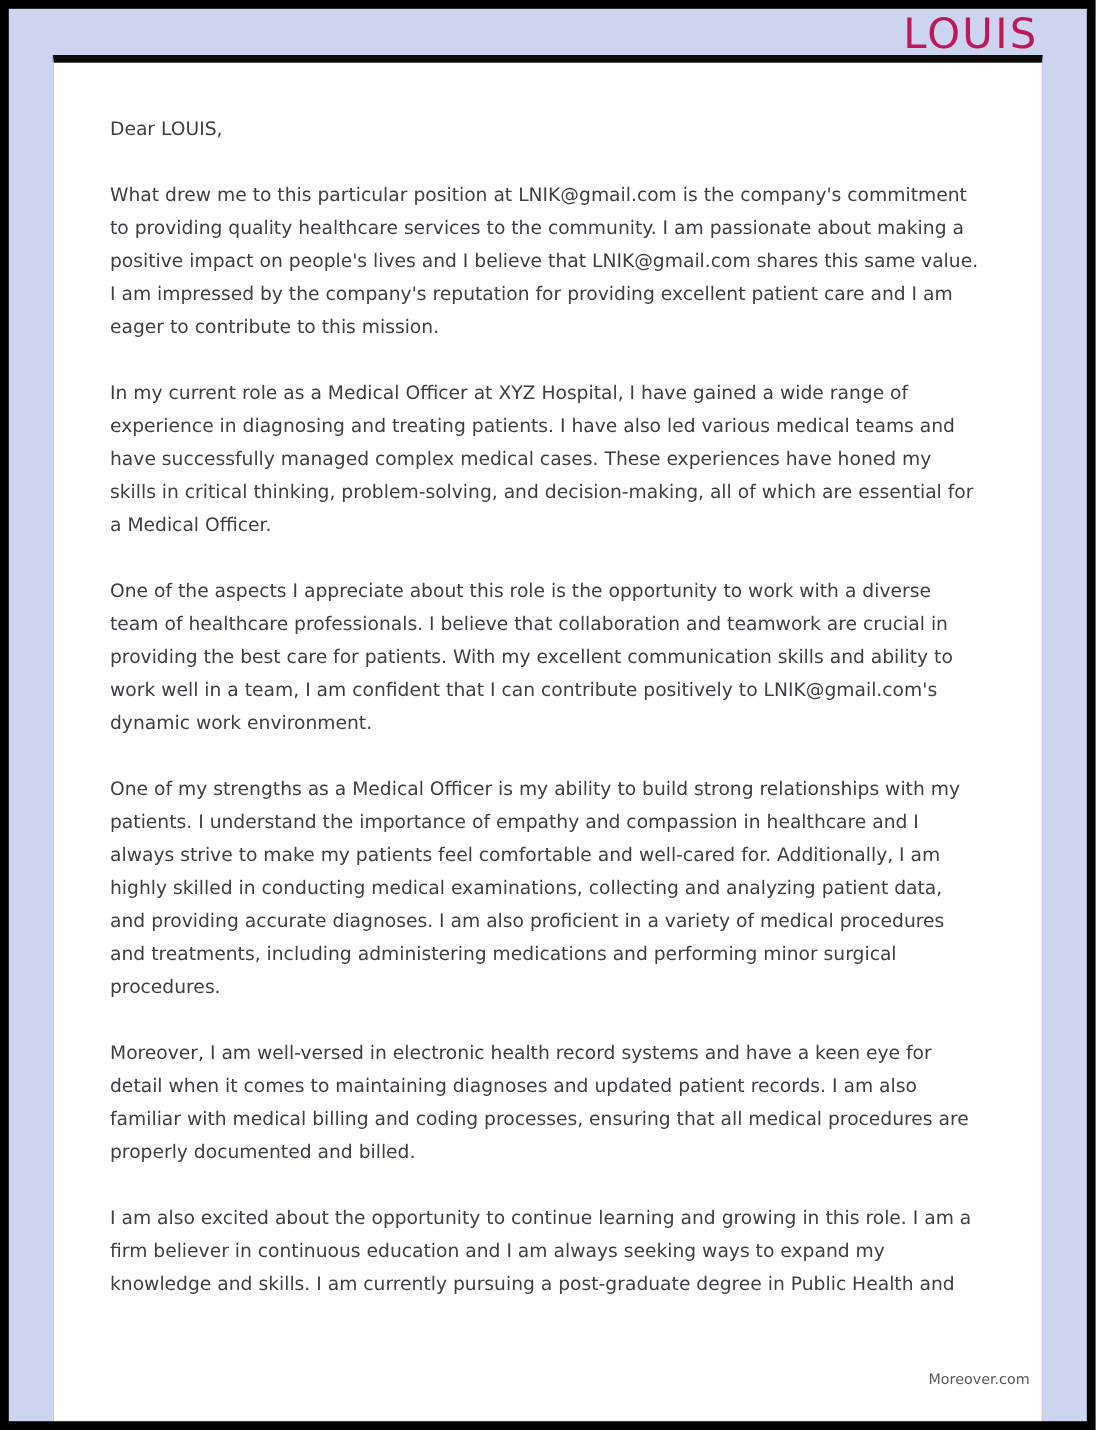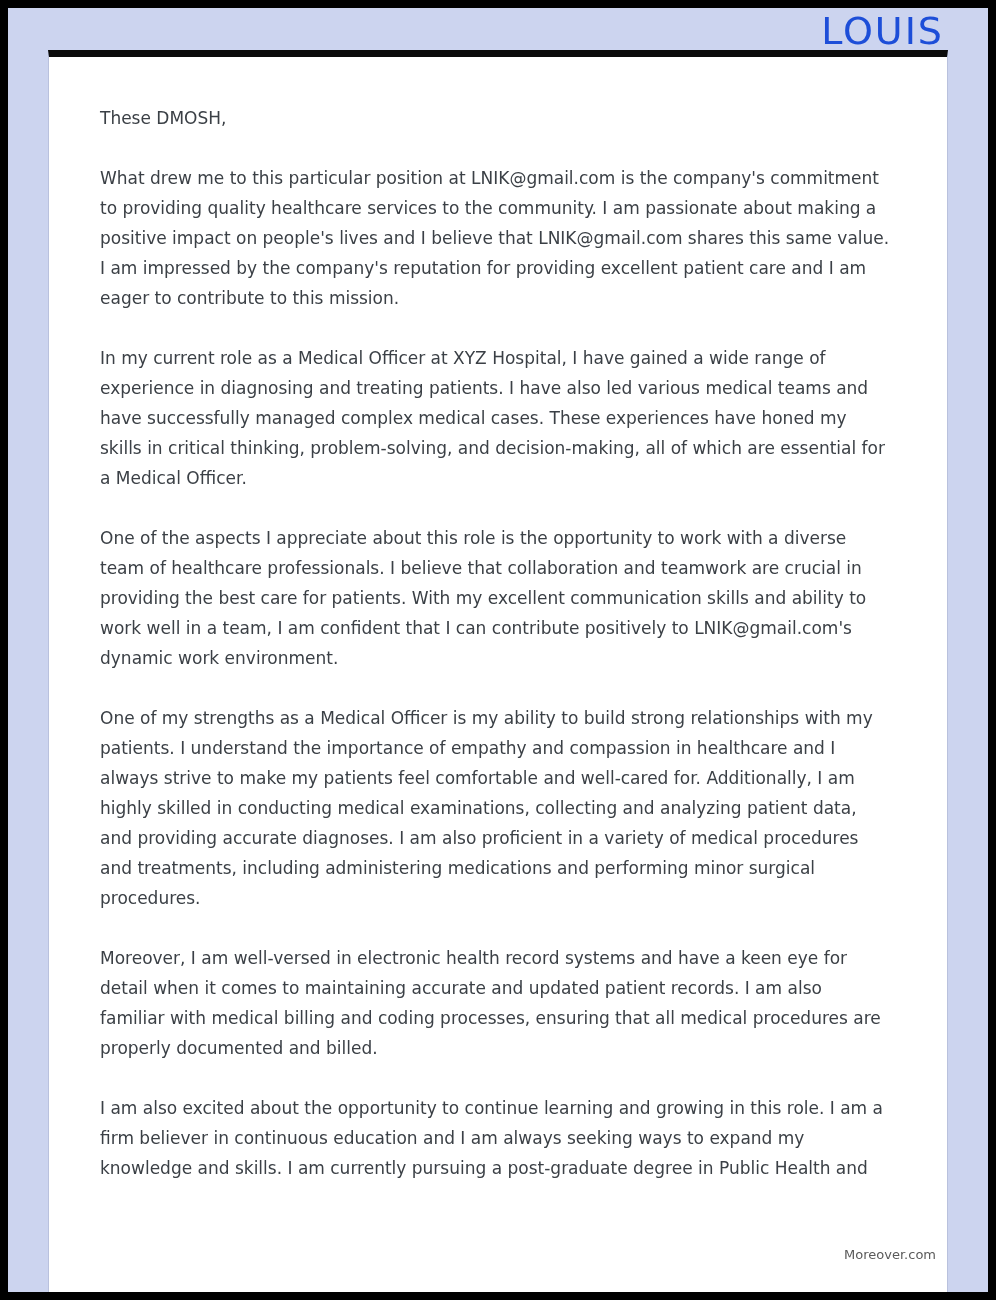--- a/index.html
+++ b/index.html
@@ -21,21 +21,21 @@
     overflow: hidden;
   }
   .brand {
     position: absolute;
     top: 2px;
     right: 44px;
     font-size: 38px;
     line-height: 42px;
     font-weight: 400;
     letter-spacing: 2px;
-    color: #1d4ed8;
+    color: #be185d;
     font-family: "DejaVu Sans", "Liberation Sans", sans-serif;
   }
   .document {
     position: absolute;
     left: 40px;
     right: 40px;
     top: 42px;
     bottom: 0;
     background: #ffffff;
     border-top: 7px solid #0b0b0b;
@@ -63,25 +63,25 @@
 </style>
 </head>
 <body>
 
 <div class="frame">
 
   <div class="brand">LOUIS</div>
 
   <div class="document">
     <div class="letter-body">
-      <p>These DMOSH,</p>
+      <p>Dear LOUIS,</p>
       <p>What drew me to this particular position at LNIK@gmail.com is the company's commitment to providing quality healthcare services to the community. I am passionate about making a positive impact on people's lives and I believe that LNIK@gmail.com shares this same value. I am impressed by the company's reputation for providing excellent patient care and I am eager to contribute to this mission.</p>
       <p>In my current role as a Medical Officer at XYZ Hospital, I have gained a wide range of experience in diagnosing and treating patients. I have also led various medical teams and have successfully managed complex medical cases. These experiences have honed my skills in critical thinking, problem-solving, and decision-making, all of which are essential for a Medical Officer.</p>
       <p>One of the aspects I appreciate about this role is the opportunity to work with a diverse team of healthcare professionals. I believe that collaboration and teamwork are crucial in providing the best care for patients. With my excellent communication skills and ability to work well in a team, I am confident that I can contribute positively to LNIK@gmail.com's dynamic work environment.</p>
       <p>One of my strengths as a Medical Officer is my ability to build strong relationships with my patients. I understand the importance of empathy and compassion in healthcare and I always strive to make my patients feel comfortable and well-cared for. Additionally, I am highly skilled in conducting medical examinations, collecting and analyzing patient data, and providing accurate diagnoses. I am also proficient in a variety of medical procedures and treatments, including administering medications and performing minor surgical procedures.</p>
-      <p>Moreover, I am well-versed in electronic health record systems and have a keen eye for detail when it comes to maintaining accurate and updated patient records. I am also familiar with medical billing and coding processes, ensuring that all medical procedures are properly documented and billed.</p>
+      <p>Moreover, I am well-versed in electronic health record systems and have a keen eye for detail when it comes to maintaining diagnoses and updated patient records. I am also familiar with medical billing and coding processes, ensuring that all medical procedures are properly documented and billed.</p>
       <p>I am also excited about the opportunity to continue learning and growing in this role. I am a firm believer in continuous education and I am always seeking ways to expand my knowledge and skills. I am currently pursuing a post-graduate degree in Public Health and</p>
     </div>
   </div>
 
   <div class="watermark">Moreover.com</div>
 
 </div>
 
 </body></html>

